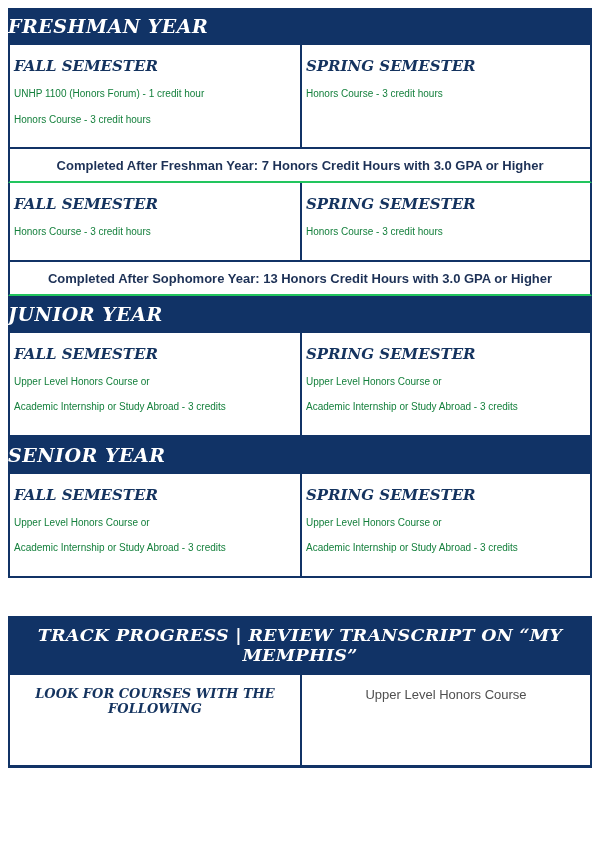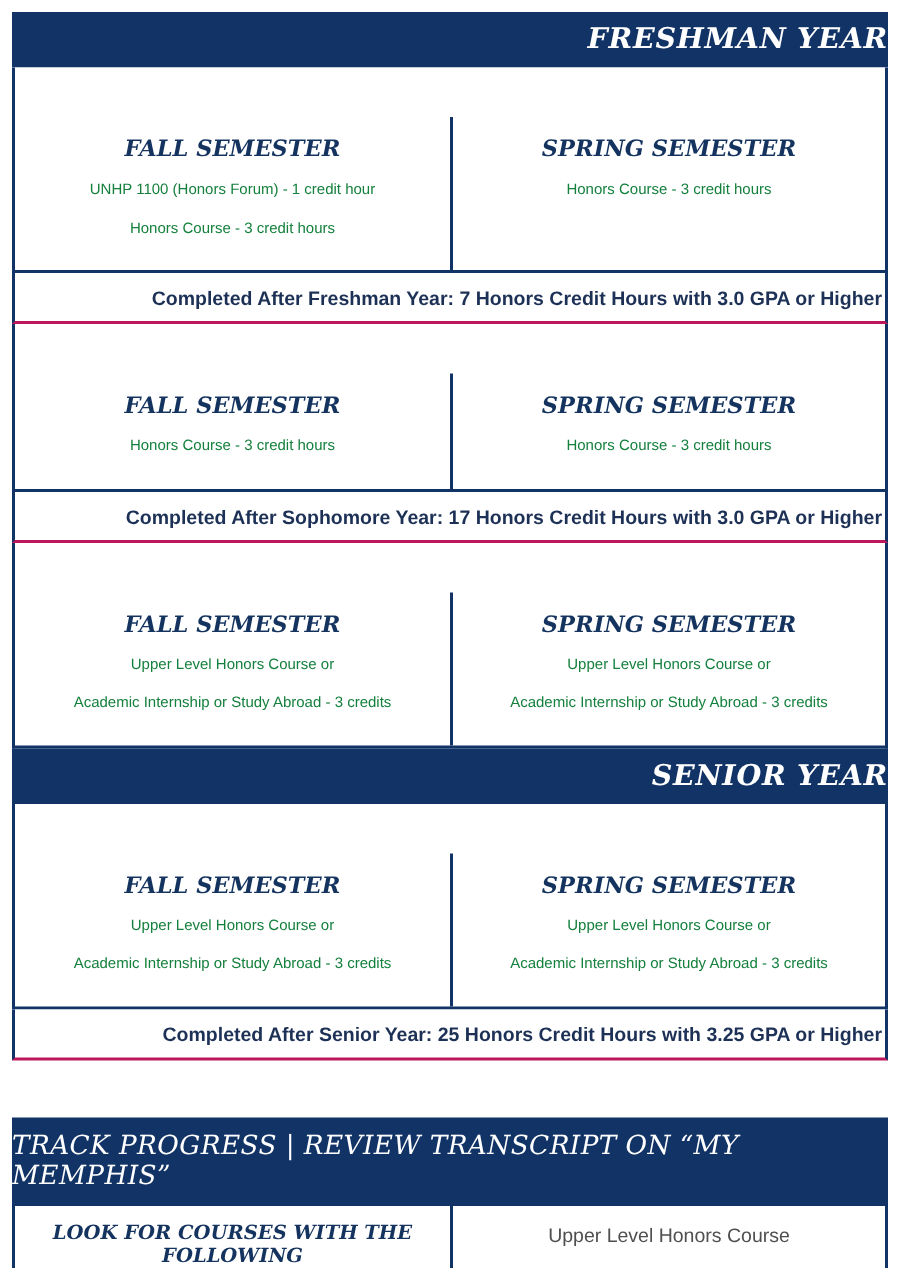--- a/index.html
+++ b/index.html
@@ -8,75 +8,75 @@
     width: 600px;
     min-height: 845px;
     margin: 0 auto;
     padding: 8px 8px 10px 8px;
     font-family: "Liberation Sans", sans-serif;
   }
   .year { width: 100%; }
   .year-header {
     background: #113366;
     color: #ffffff;
-    text-align: right;
+    text-align: left;
     font-family: "DejaVu Serif", serif;
     font-weight: bold;
     font-style: italic;
     font-size: 19px;
     letter-spacing: 0.5px;
     padding: 7px 0 8px 0;
   }
   .sem-row {
     display: flex;
     border-left: 2px solid #113366;
     border-right: 2px solid #113366;
     border-bottom: 2px solid #113366;
     background: #ffffff;
   }
   .sem-row.two-line { min-height: 100px; }
   .sem-row.one-line { min-height: 72px; }
   .cell {
     flex: 1 1 50%;
-    text-align: center;
+    text-align: left;
     padding: 9px 4px 8px 4px;
-    margin-top: 33px;
   }
   .cell + .cell { border-left: 2px solid #113366; }
   .sem-h {
     color: #14335f;
     font-family: "DejaVu Serif", serif;
     font-weight: bold;
     font-style: italic;
     font-size: 15px;
     margin: 3px 0 2px 0;
   }
   .cell p.course-line {
     color: #15803d;
     font-size: 10px;
     margin: 13px 0;
     line-height: 1.25;
   }
   .completed {
     border-left: 2px solid #113366;
     border-right: 2px solid #113366;
-    border-bottom: 2px solid #be185d;
+    border-bottom: 2px solid #22c55e;
     background: #ffffff;
-    text-align: right;
+    text-align: center;
     padding: 9px 2px 8px 2px;
     font-size: 13px;
     font-weight: bold;
     color: #1d3156;
   }
   .tracker { margin-top: 38px; width: 100%; }
   .tracker-header {
     background: #113366;
     color: #ffffff;
+    text-align: center;
     font-family: "DejaVu Serif", serif;
-    font-weight: normal;
+    font-weight: bold;
     font-style: italic;
     font-size: 17.5px;
     letter-spacing: 0.3px;
     padding: 9px 0 10px 0;
   }
   .tracker-row {
     display: flex;
     border-left: 2px solid #113366;
     border-right: 2px solid #113366;
     border-bottom: 3px solid #113366;
@@ -127,24 +127,25 @@
   <div class="sem-row one-line">
     <div class="cell">
       <h3 class="sem-h">FALL SEMESTER</h3>
       <p class="course-line">Honors Course - 3 credit hours</p>
     </div>
     <div class="cell">
       <h3 class="sem-h">SPRING SEMESTER</h3>
       <p class="course-line">Honors Course - 3 credit hours</p>
     </div>
   </div>
-  <div class="completed">Completed After Sophomore Year: 17 Honors Credit Hours with 3.0 GPA or Higher</div>
+  <div class="completed">Completed After Sophomore Year: 13 Honors Credit Hours with 3.0 GPA or Higher</div>
 </section>
 
 <section class="year">
+  <div class="year-header">JUNIOR YEAR</div>
   <div class="sem-row two-line">
     <div class="cell">
       <h3 class="sem-h">FALL SEMESTER</h3>
       <p class="course-line">Upper Level Honors Course or</p>
       <p class="course-line">Academic Internship or Study Abroad - 3 credits</p>
     </div>
     <div class="cell">
       <h3 class="sem-h">SPRING SEMESTER</h3>
       <p class="course-line">Upper Level Honors Course or</p>
       <p class="course-line">Academic Internship or Study Abroad - 3 credits</p>
@@ -159,21 +160,20 @@
       <h3 class="sem-h">FALL SEMESTER</h3>
       <p class="course-line">Upper Level Honors Course or</p>
       <p class="course-line">Academic Internship or Study Abroad - 3 credits</p>
     </div>
     <div class="cell">
       <h3 class="sem-h">SPRING SEMESTER</h3>
       <p class="course-line">Upper Level Honors Course or</p>
       <p class="course-line">Academic Internship or Study Abroad - 3 credits</p>
     </div>
   </div>
-  <div class="completed">Completed After Senior Year: 25 Honors Credit Hours with 3.25 GPA or Higher</div>
 </section>
 
 <section class="tracker">
   <div class="tracker-header">TRACK PROGRESS | REVIEW TRANSCRIPT ON “MY MEMPHIS”</div>
   <div class="tracker-row">
     <div class="tcell">
       <h3 class="t-h">LOOK FOR COURSES WITH THE FOLLOWING</h3>
 
     </div>
     <div class="tcell">

